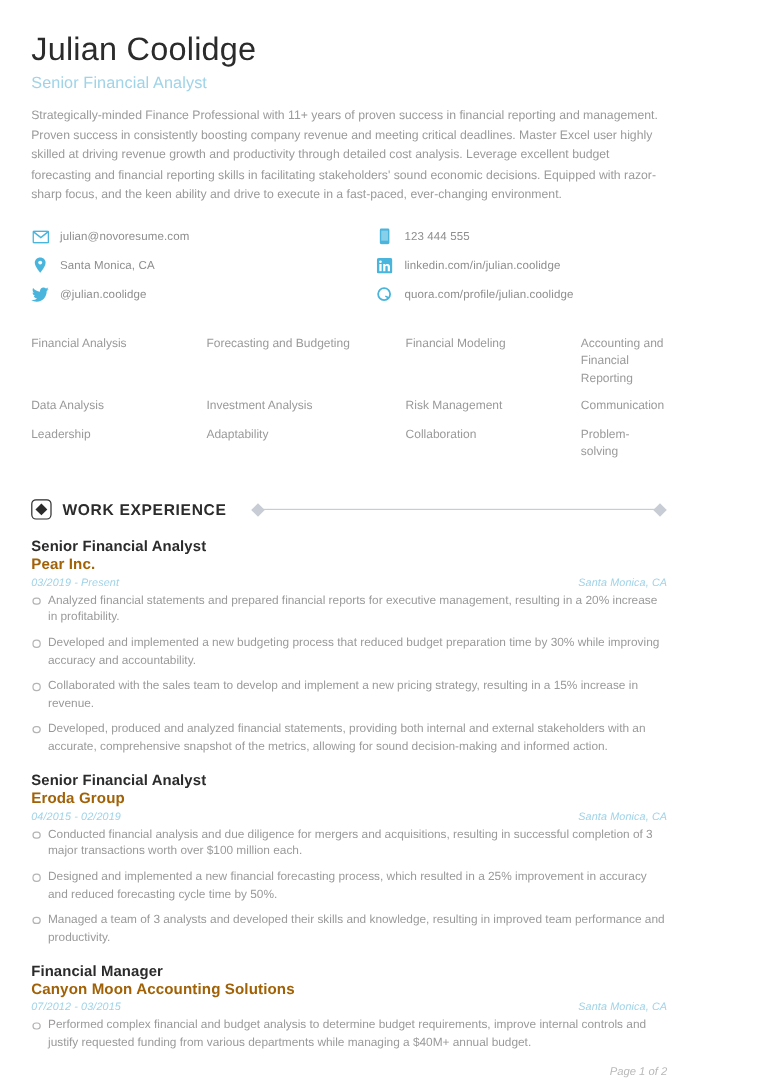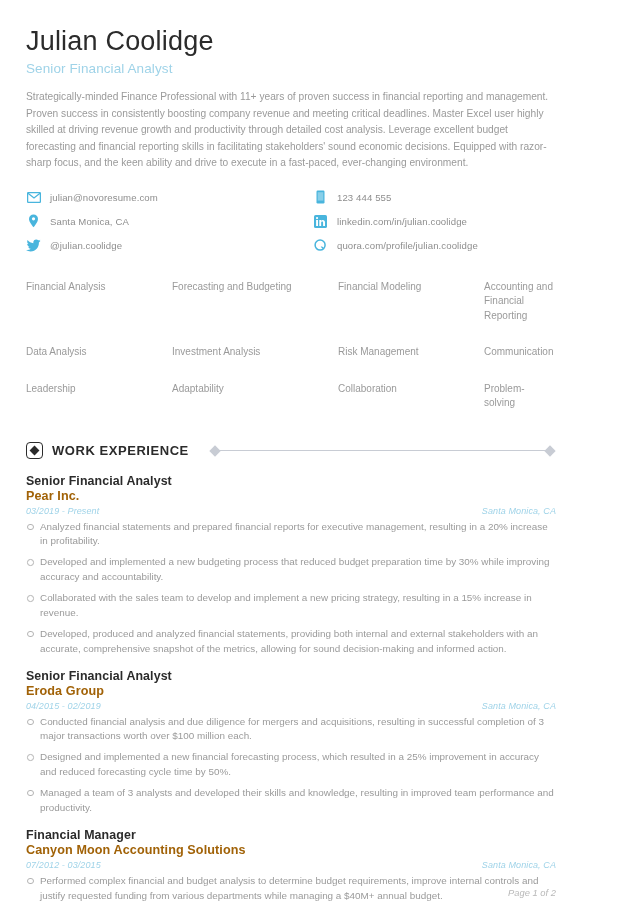--- a/index.html
+++ b/index.html
@@ -122,21 +122,21 @@
     flex: 1;
     height: 1px;
     background: #c8ccd4;
   }
 
   
   .skills-grid {
     margin-top: 12px;
     display: grid;
     grid-template-columns: 146px 166px 146px 1fr;
-    row-gap: 13px;
+    row-gap: 0;
   }
   .skill {
     font-size: 10px;
     color: #9a9a9a;
     line-height: 1.45;
     padding-right: 10px;
     padding-bottom: 9px;
   }
 
   

